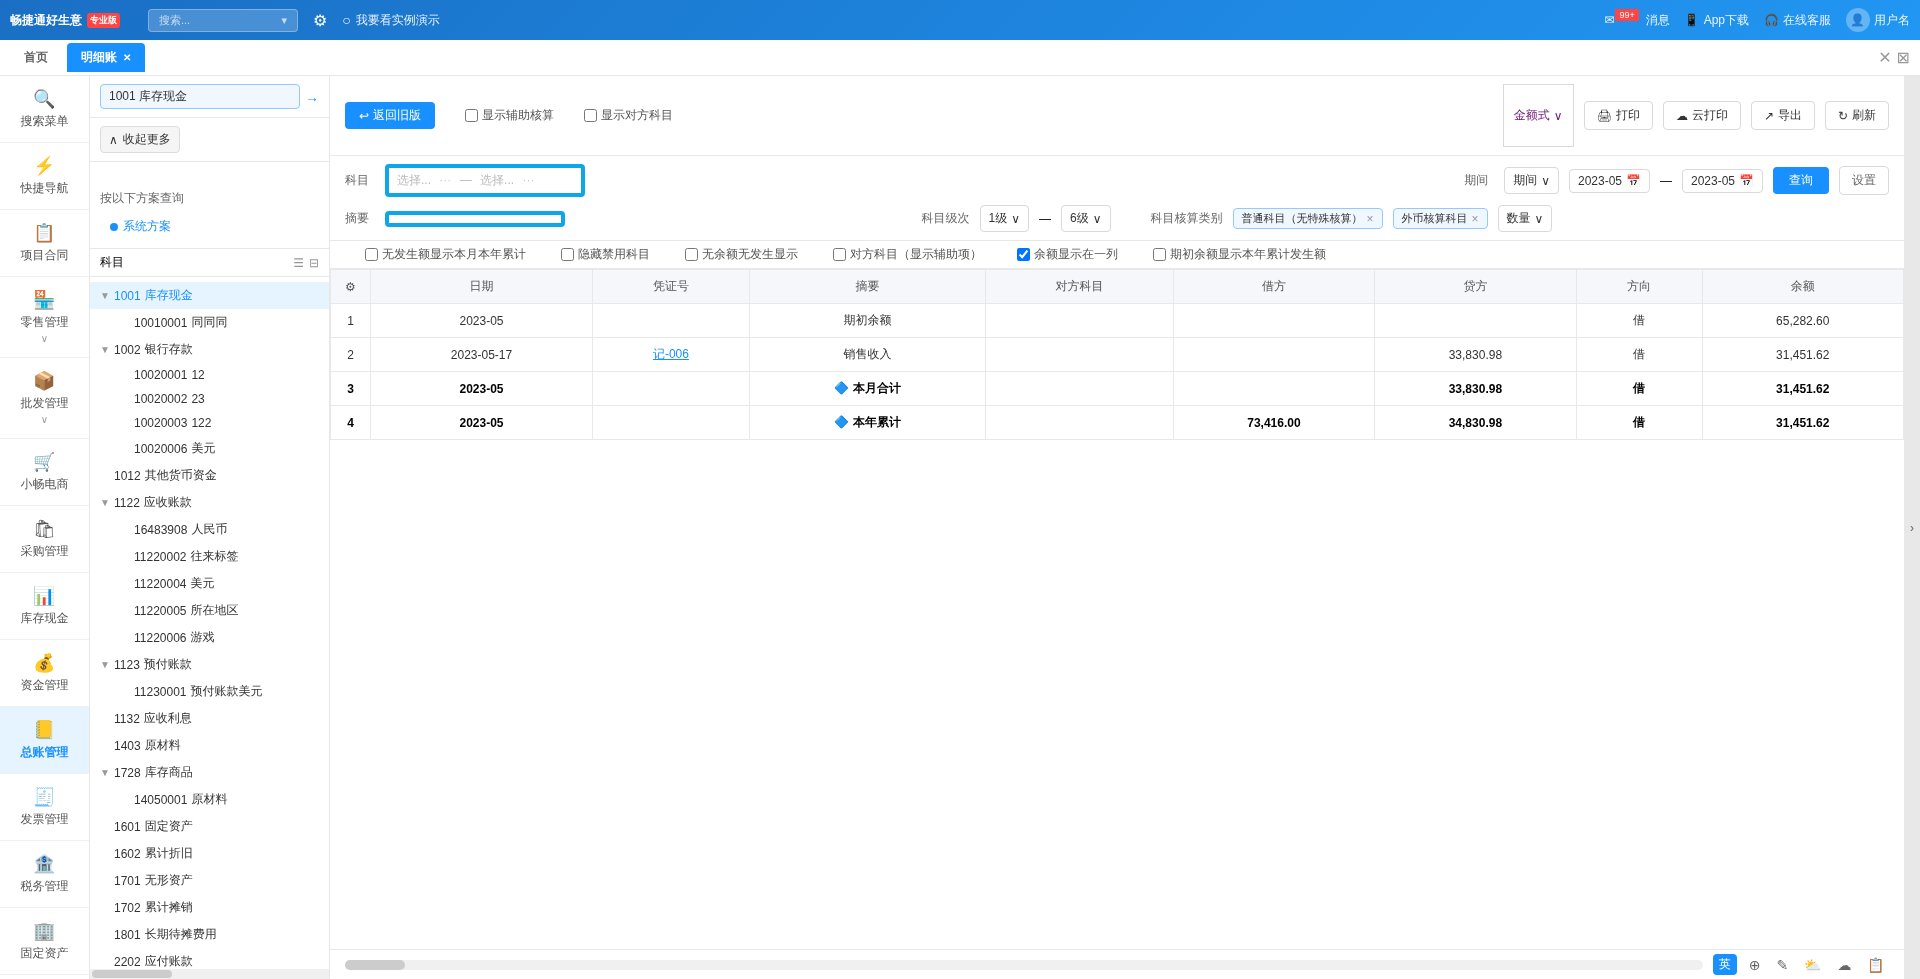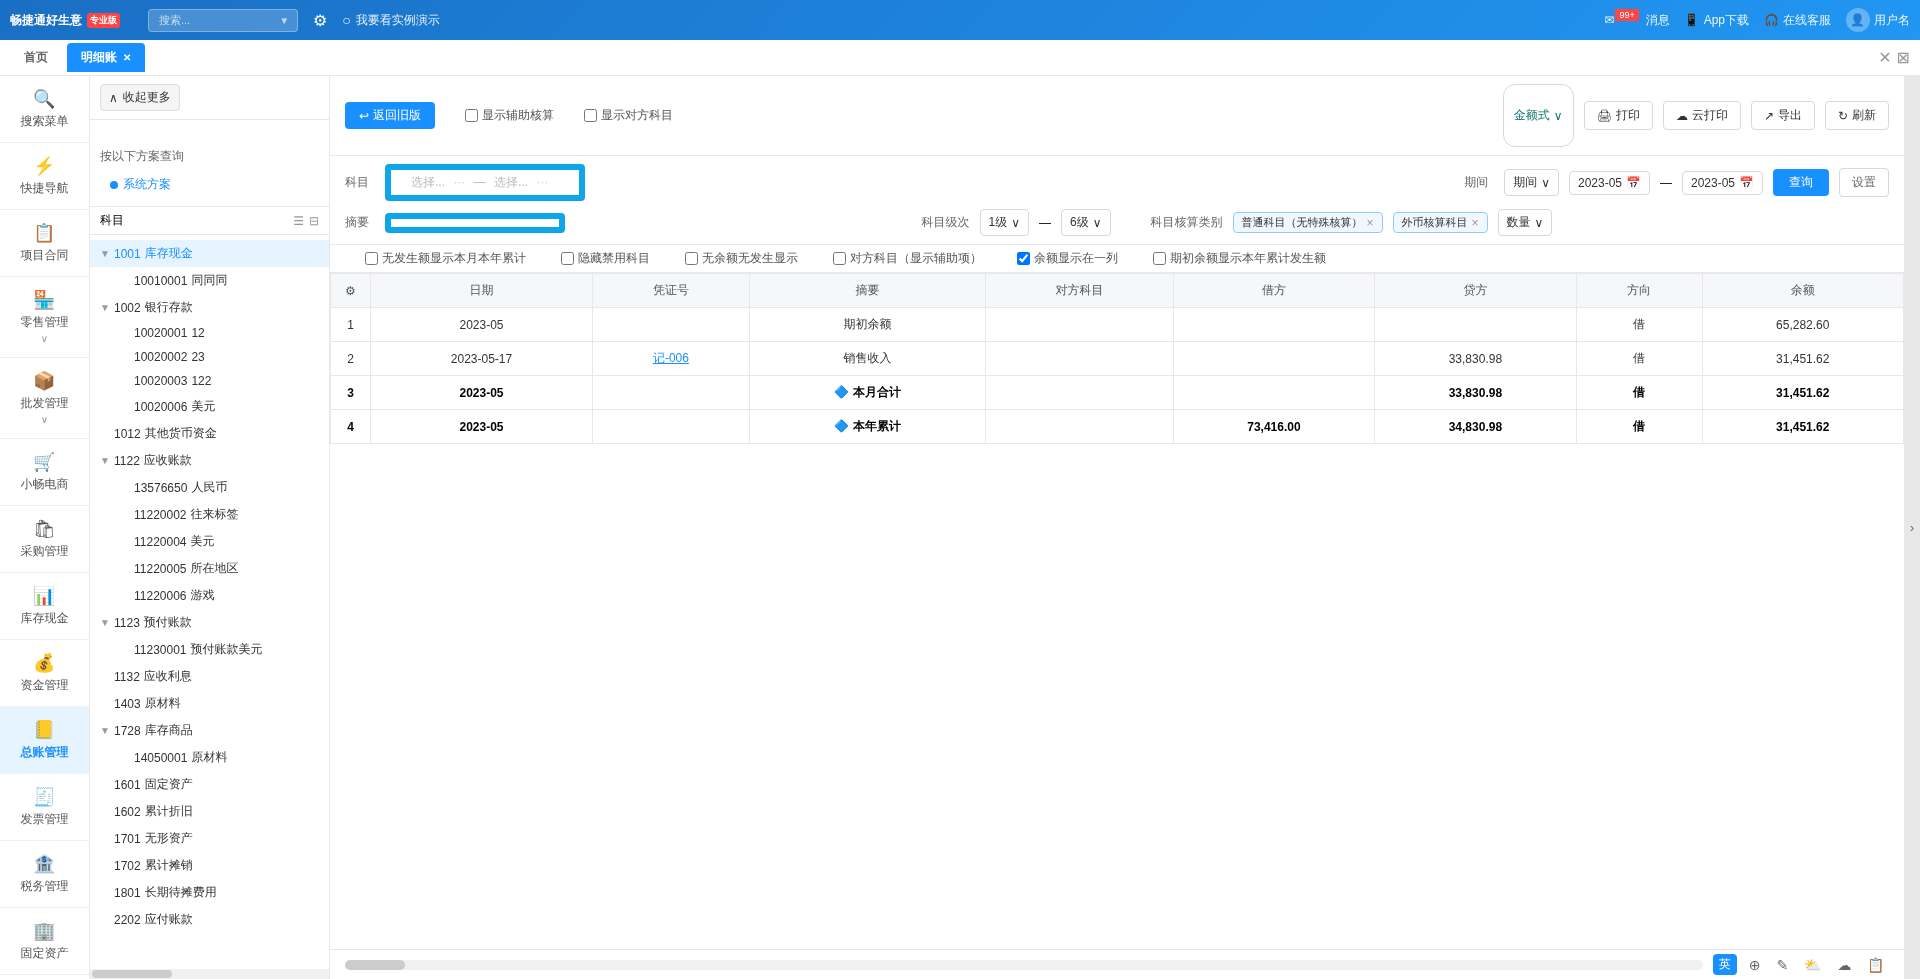--- a/index.html
+++ b/index.html
@@ -208,24 +208,24 @@
       padding: 5px 12px;
       border-radius: 4px;
       cursor: pointer;
       font-size: 12px;
       display: flex;
       align-items: center;
       gap: 4px;
     }
     .btn-dropdown {
       background: white;
-      color: #0f766e;
+      color: #701a75;
       border: 1px solid #d9d9d9;
       padding: 22px 10px;
-      border-radius: 12px;
+      border-radius: 0;
       cursor: pointer;
       font-size: 12px;
       display: flex;
       align-items: center;
       gap: 4px;
     }
     .checkbox-item {
       display: flex;
       align-items: center;
       gap: 4px;
@@ -246,23 +246,23 @@
     }
     .filter-row {
       display: flex;
       align-items: center;
       gap: 10px;
       margin-bottom: 8px;
     }
     .filter-row:last-child { margin-bottom: 0; }
     .filter-label { color: #666; font-size: 12px; min-width: 30px; }
     .filter-input {
-      border: 6px solid #0ea5e9;
-      border-radius: 4px;
-      padding: 4px 20px;
+      border: 4px solid #0ea5e9;
+      border-radius: 4px;
+      padding: 4px 8px;
       font-size: 12px;
       color: #999;
       min-width: 120px;
     }
     .filter-select {
       border: 1px solid #d9d9d9;
       border-radius: 4px;
       padding: 4px 8px;
       font-size: 12px;
       color: #333;
@@ -538,20 +538,26 @@
     </div>
     <div class="sidebar-item">
       
       
     </div>
 
   </div>
 
   <div class="left-panel">
 
+    <div class="left-panel-header">
+      <div class="left-panel-selected">
+        <span>1001 库存现金</span>
+      </div>
+      <span class="left-panel-arrow">→</span>
+    </div>
 
     <div class="scheme-panel">
       <div class="scheme-expand-btn">
         <span>∧</span>
         <span>收起更多</span>
       </div>
     </div>
     <div class="scheme-panel" style="padding-top:0;margin-top:26px;">
       <div style="font-size:12px;color:#666;padding:2px 0 6px 0;">按以下方案查询</div>
       <div class="scheme-item">
@@ -619,21 +625,21 @@
       </div>
 
       <div class="tree-item parent">
         <span class="tree-toggle">▼</span>
         <span>1122</span>
         <span>应收账款</span>
       </div>
       <div class="tree-item">
         <span class="tree-toggle"></span>
         <span class="tree-indent"></span>
-        <span>13576650</span>
+        <span>16483908</span>
         <span>人民币</span>
       </div>
       <div class="tree-item">
         <span class="tree-toggle"></span>
         <span class="tree-indent"></span>
         <span>11220002</span>
         <span>往来标签</span>
       </div>
       <div class="tree-item">
         <span class="tree-toggle"></span>

